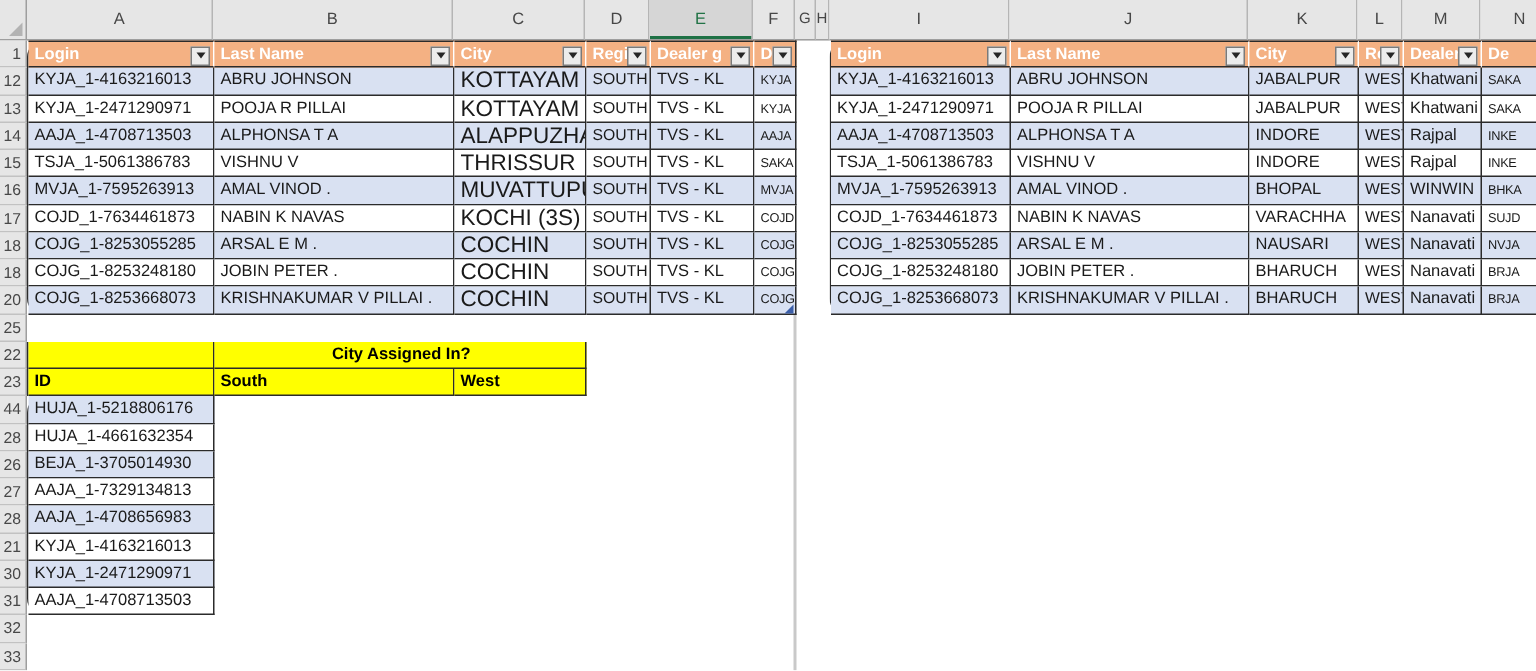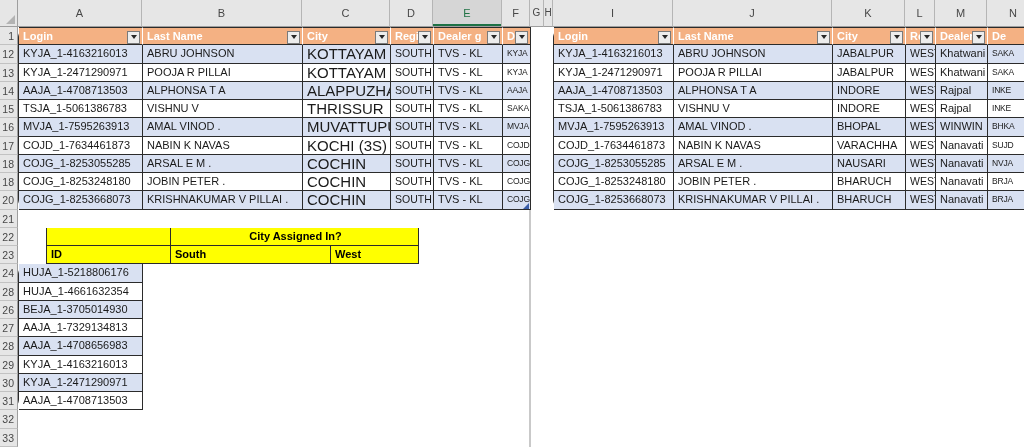--- a/index.html
+++ b/index.html
@@ -69,21 +69,21 @@
   .fbtn {
     position:absolute; right:2px; top:2.5px; width:13px; height:13px;
     background:#ECECEC; border:1px solid #7a7a7a;
     display:flex; align-items:center; justify-content:center;
   }
   .tri {
     width:0; height:0; border-left:3px solid transparent;
     border-right:3px solid transparent; border-top:4px solid #262626;
   }
   
-  .ylook { position:absolute;margin-left:28px; }
+  .ylook { position:absolute; }
   .ycell { background:#FFFF00; font-weight:bold; color:#000; }
   .ycell.title { text-align:center; }
   
   .freeze-line { position:absolute; left:529px; top:210px; width:2px; height:237px; background:#C9C9C9; }
   .resize-handle {
     position:absolute; left:523px; top:203px; width:0; height:0;
     border-left:6px solid transparent; border-bottom:6px solid #3B5EA8;
   }
 </style>
 </head>
@@ -125,37 +125,37 @@
       <div class="rnh">16</div>
 
       <div class="rnh">17</div>
 
       <div class="rnh">18</div>
 
       <div class="rnh">18</div>
 
       <div class="rnh">20</div>
 
+      <div class="rnh">25</div>
+
+      <div class="rnh">22</div>
+
+      <div class="rnh">23</div>
+
+      <div class="rnh">44</div>
+
+      <div class="rnh">28</div>
+
+      <div class="rnh">26</div>
+
+      <div class="rnh">27</div>
+
+      <div class="rnh">28</div>
+
       <div class="rnh">21</div>
-
-      <div class="rnh">22</div>
-
-      <div class="rnh">23</div>
-
-      <div class="rnh">24</div>
-
-      <div class="rnh">28</div>
-
-      <div class="rnh">26</div>
-
-      <div class="rnh">27</div>
-
-      <div class="rnh">28</div>
-
-      <div class="rnh">29</div>
 
       <div class="rnh">30</div>
 
       <div class="rnh">31</div>
 
       <div class="rnh">32</div>
 
       <div class="rnh">33</div>
     </div>
 

